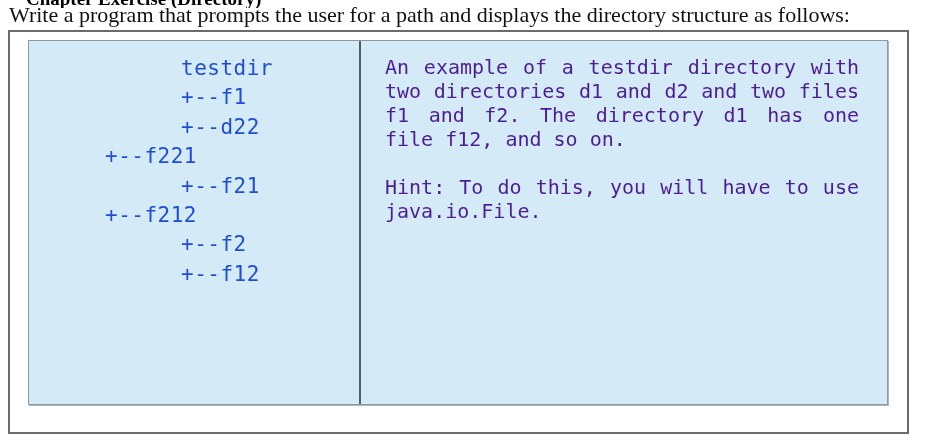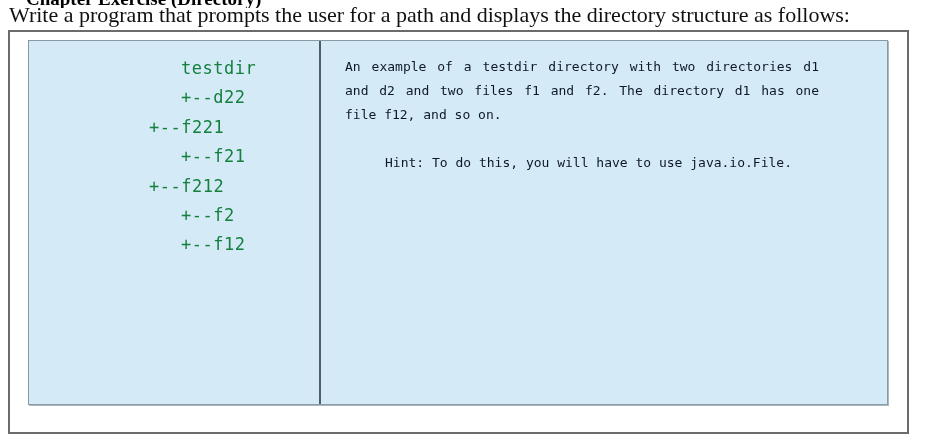--- a/index.html
+++ b/index.html
@@ -90,65 +90,65 @@
     padding: 14px 28px 0 24px;
   }
 
   
   .tree {
     position: absolute;
     left: 0;
     top: 13px;
     width: 100%;
     font-family: "DejaVu Sans Mono", "Liberation Mono", monospace;
-    font-size: 17px;
+    font-size: 21px;
     line-height: 29.4px;
-    color: #15803d;
+    color: #1d4ed8;
     letter-spacing: 0.5px;
   }
   .tree .line {
     white-space: pre;
     padding-left: 152px;
   }
   .tree .line.lvl-0 { padding-left: 152px; }
   .tree .line.lvl-1 { }
-  .tree .line.lvl-2 { padding-left: 120px; }
+  .tree .line.lvl-2 { padding-left: 76px; }
 
   
   .desc-para {
     font-family: "DejaVu Sans Mono", "Liberation Mono", monospace;
-    font-size: 13px;
+    font-size: 20px;
     line-height: 24px;
-    color: #0f172a;
+    color: #4c1d95;
     text-align: justify;
     text-align-last: left;
     margin: 0;
     width: 474px;
     letter-spacing: 0px;
   }
   .desc-para + .desc-para {
     margin-top: 24px;
-    margin-left: 40px;
   }
 </style>
 </head>
 <body style="background: rgb(255, 255, 255);">
 
 <div class="heading-clip">
   <div class="heading-text">Chapter Exercise (Directory)</div>
 </div>
 
 <div class="intro">Write a program that prompts the user for a path and displays the directory structure as follows:</div>
 
 <div class="figure-frame" style="border-color: rgb(107, 107, 107);">
   <div class="panes" style="background: rgb(212, 234, 247); border-color: rgb(138, 154, 163);">
 
     <div class="pane-left" style="border-right-color: rgb(78, 93, 102);">
       <div class="tree">
           <div class="line lvl-0">testdir</div>
+          <div class="line lvl-0">+--f1</div>
           <div class="line lvl-1">+--d22</div>
           <div class="line lvl-2">+--f221</div>
           <div class="line lvl-1">+--f21</div>
           <div class="line lvl-2">+--f212</div>
           <div class="line lvl-0">+--f2</div>
           <div class="line lvl-1">+--f12</div>
         </div>
     </div>
 
     <div class="pane-right">

